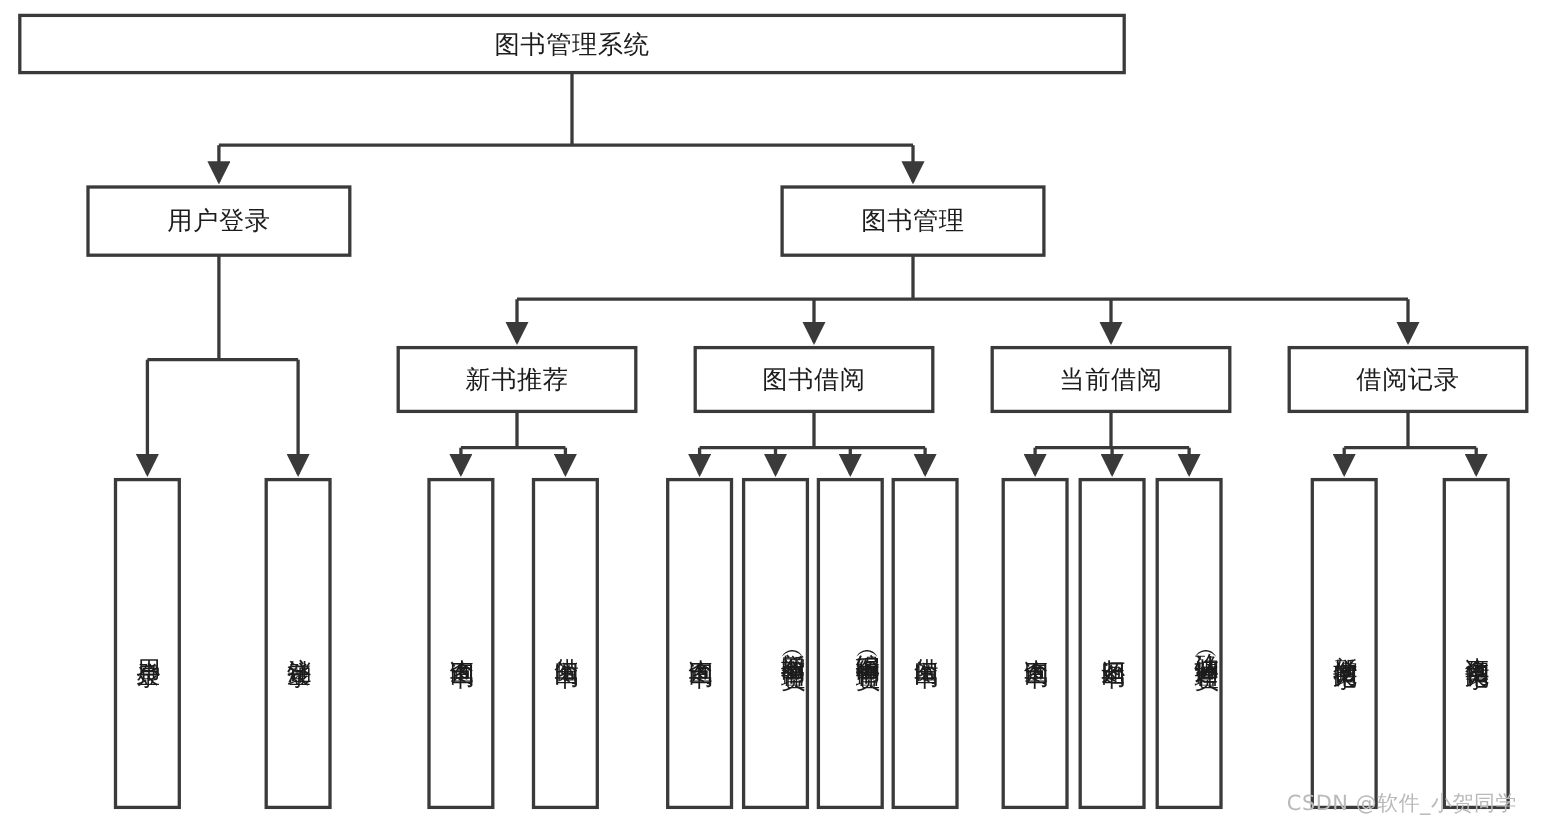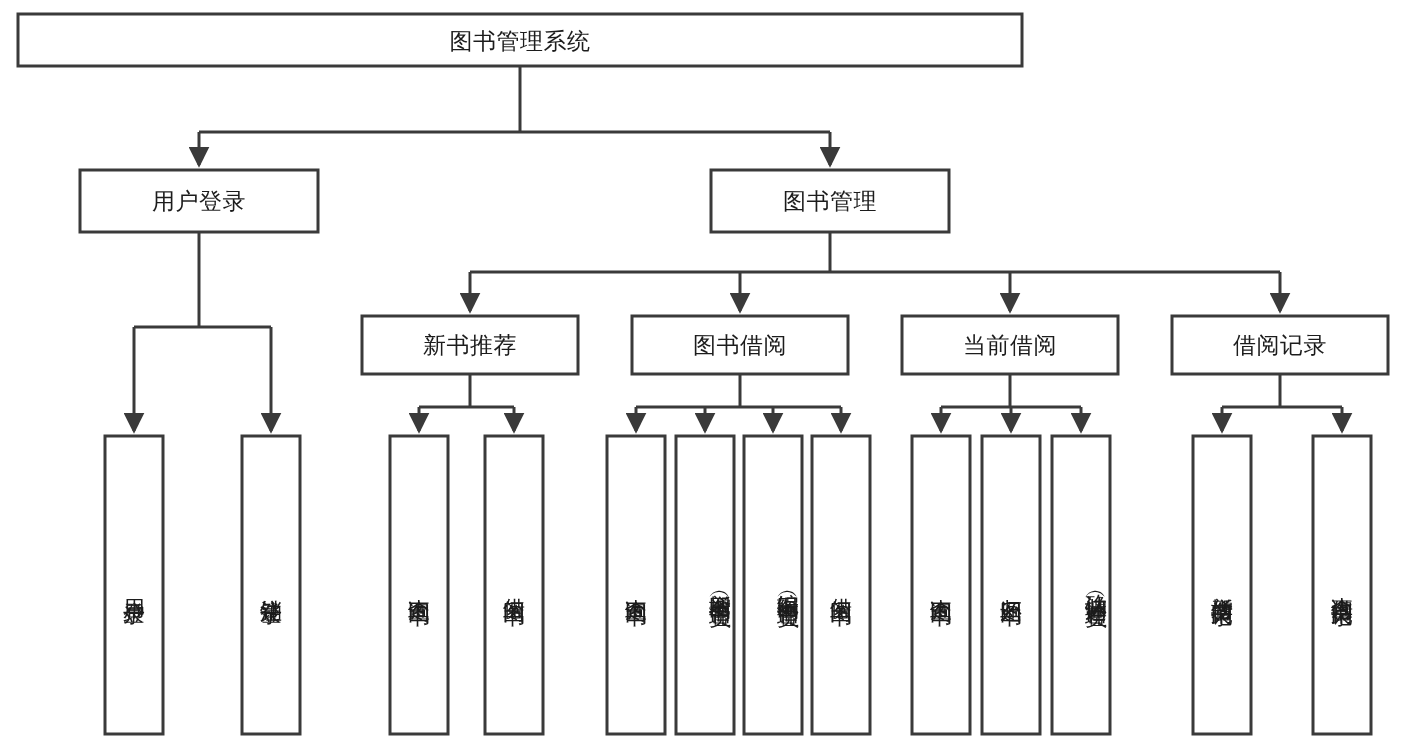--- a/index.html
+++ b/index.html
@@ -195,13 +195,14 @@
   <div class="leaf-label" style="left:744px; top:440px; width:58px; height:290px; align-items:flex-start;">编辑图书（管理员）</div>
   <div class="leaf-label" style="left:812px; top:436px; width:58px; height:298px;">借阅图书</div>
 
   <div class="leaf-label" style="left:912px; top:436px; width:58px; height:298px;">查询图书</div>
   <div class="leaf-label" style="left:982px; top:436px; width:58px; height:298px;">归还图书</div>
   <div class="leaf-label" style="left:1052px; top:440px; width:58px; height:290px; align-items:flex-start;">确认归还（管理员）</div>
 
   <div class="leaf-label" style="left:1193px; top:436px; width:58px; height:298px;">新增借阅记录</div>
   <div class="leaf-label" style="left:1313px; top:436px; width:58px; height:298px;">查询借阅记录</div>
 
+  <div id="watermark">CSDN @软件_小贺同学</div>
 </div>
 
 </body></html>

